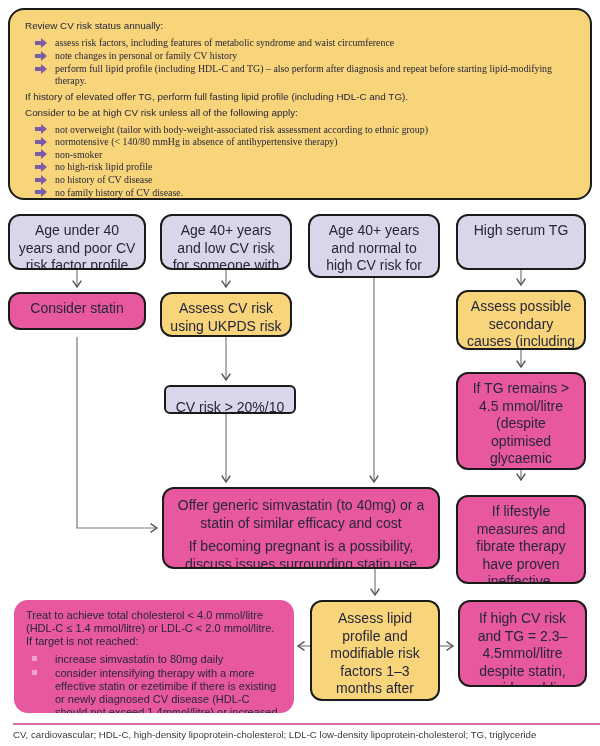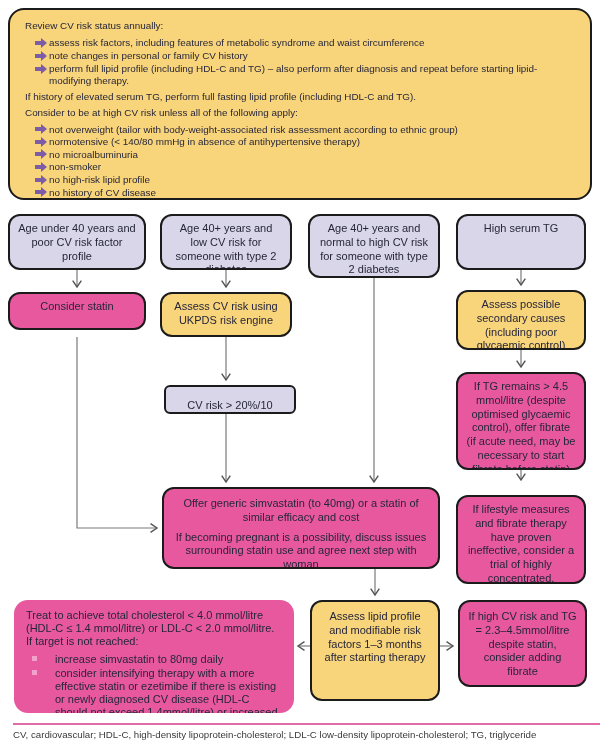--- a/index.html
+++ b/index.html
@@ -15,32 +15,32 @@
   }
   *{margin:0;padding:0;box-sizing:border-box;}
   html,body{background:#fff;}
   body{font-family:"Liberation Sans", sans-serif;color:var(--ink);}
   #canvas{position:relative;width:600px;height:746px;background:#fff;overflow:hidden;}
 
   
   #edges{position:absolute;left:0;top:0;width:600px;height:746px;pointer-events:none;}
 
   .box{position:absolute;border:2px solid var(--border);border-radius:12px;
-       font-size:11px;line-height:1.25;text-align:center;padding:6px 8px;overflow:hidden;}
+       font-size:14px;line-height:1.25;text-align:center;padding:6px 8px;overflow:hidden;}
   .yellow{background:var(--yellow);}
   .purple{background:var(--lavender);}
   .pink{background:var(--pink);}
 
   
   #top-box{left:8px;top:8px;width:584px;height:192px;border-radius:16px;
            text-align:left;font-size:9.9px;line-height:1.15;padding:8px 15px;}
   #top-box p{margin:0 0 5px 0;}
   #top-box .tb-title{margin:2px 0 6px 0;}
   ul.arrow-list{list-style:none;margin:0 0 5px 0;}
-  ul.arrow-list li{display:flex;gap:2px;align-items:flex-start;padding-left:10px;margin:1.5px 0;}
+  ul.arrow-list li{display:flex;gap:8px;align-items:flex-start;padding-left:10px;margin:1.5px 0;font-family:Liberation Serif, serif;}
   ul.arrow-list.criteria li{margin:1.2px 0;}
   .arrow-ico{flex:0 0 auto;display:inline-block;width:12px;height:10px;margin-top:0.5px;}
 
   
   #n-age-under-40{left:8px;top:214px;width:138px;height:56px;}
   #n-age-40-low{left:160px;top:214px;width:132px;height:56px;}
   #n-age-40-nh{left:308px;top:214px;width:132px;height:64px;}
   #n-high-tg{left:456px;top:214px;width:130px;height:56px;}
   #n-consider-statin{left:8px;top:292px;width:138px;height:38px;}
   #n-ukpds{left:160px;top:292px;width:132px;height:45px;}
@@ -109,43 +109,36 @@
         <span>note changes in personal or family CV  history</span>
       </li>
       <li>
         <span class="arrow-ico"><svg viewBox="0 0 12 10" width="12" height="10">
               <rect x="0" y="3" width="6.5" height="4" fill="#7C5CA6"></rect>
               <polygon points="6,0 12,5 6,10" fill="#7C5CA6"></polygon>
             </svg></span>
         <span>perform full lipid profile (including HDL-C and TG) – also perform after diagnosis and repeat before starting lipid-modifying therapy.</span>
       </li>
     </ul>
-    <p>If history of elevated serum TG,  perform full fasting lipid profile (including HDL-C and TG).</p>
+    <p>If history of elevated offer TG,  perform full fasting lipid profile (including HDL-C and TG).</p>
     <p>Consider to be at high CV  risk unless  all of the following apply:</p>
     <ul class="arrow-list criteria">
       <li>
         <span class="arrow-ico"><svg viewBox="0 0 12 10" width="12" height="10">
               <rect x="0" y="3" width="6.5" height="4" fill="#7C5CA6"></rect>
               <polygon points="6,0 12,5 6,10" fill="#7C5CA6"></polygon>
             </svg></span>
         <span>not overweight (tailor with body-weight-associated risk assessment according to ethnic group)</span>
       </li>
       <li>
         <span class="arrow-ico"><svg viewBox="0 0 12 10" width="12" height="10">
               <rect x="0" y="3" width="6.5" height="4" fill="#7C5CA6"></rect>
               <polygon points="6,0 12,5 6,10" fill="#7C5CA6"></polygon>
             </svg></span>
         <span>normotensive (&lt; 140/80  mmHg in absence of antihypertensive therapy)</span>
-      </li>
-      <li>
-        <span class="arrow-ico"><svg viewBox="0 0 12 10" width="12" height="10">
-              <rect x="0" y="3" width="6.5" height="4" fill="#7C5CA6"></rect>
-              <polygon points="6,0 12,5 6,10" fill="#7C5CA6"></polygon>
-            </svg></span>
-        <span>no microalbuminuria</span>
       </li>
       <li>
         <span class="arrow-ico"><svg viewBox="0 0 12 10" width="12" height="10">
               <rect x="0" y="3" width="6.5" height="4" fill="#7C5CA6"></rect>
               <polygon points="6,0 12,5 6,10" fill="#7C5CA6"></polygon>
             </svg></span>
         <span>non-smoker</span>
       </li>
       <li>
         <span class="arrow-ico"><svg viewBox="0 0 12 10" width="12" height="10">

